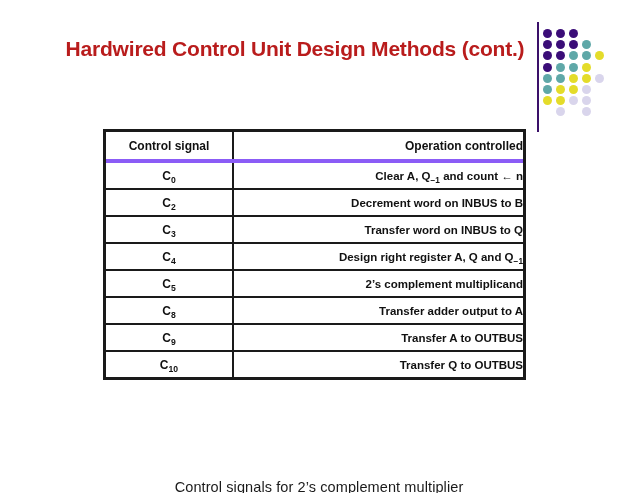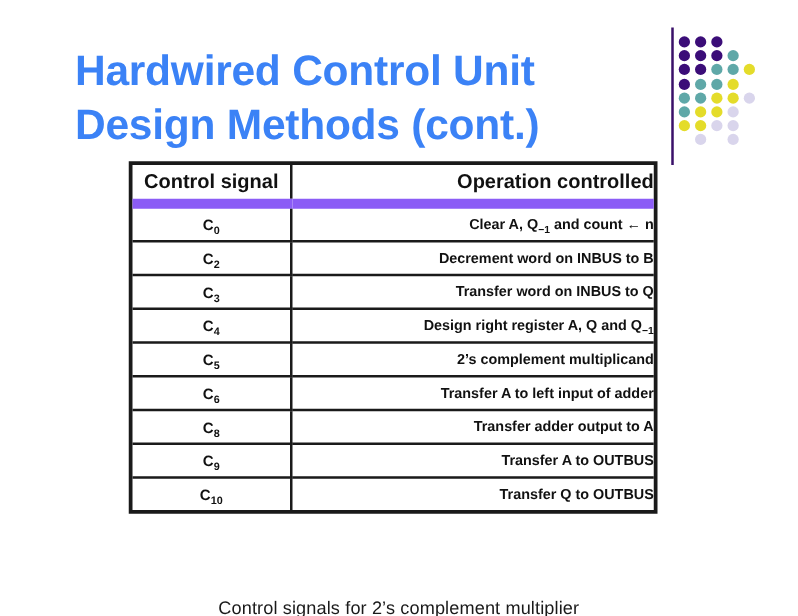--- a/index.html
+++ b/index.html
@@ -15,25 +15,26 @@
     font-family: "Liberation Sans", sans-serif;
     -webkit-font-smoothing: antialiased;
   }
 
   
   #slide-title {
     position: absolute;
     left: 60px;
     top: 36px;
     width: 470px;
-    font-size: 34px;
+    font-size: 21px;
     font-weight: bold;
     line-height: 1.27;
-    color: #3b82f6;
+    color: #b91c1c;
     letter-spacing: -0.2px;
+    text-align: center;
   }
 
   
   #title-divider {
     position: absolute;
     left: 537px;
     top: 22px;
     width: 2px;
     height: 110px;
     background: #3a1069;
@@ -88,22 +89,22 @@
     text-align: center;
     border-right: 2px solid #1a1a1a;
   }
   table#signal-table th.col-op,
   table#signal-table td.cell-op {
     text-align: right;
     padding-left: 13px;
   }
   table#signal-table thead th {
     height: 27px;
-    font-size: 16px;
-    border-bottom: 8px solid #8b5cf6;
+    font-size: 12px;
+    border-bottom: 4px solid #8b5cf6;
   }
   table#signal-table td.cell-signal {
     font-size: 12px;
   }
   .sub {
     font-size: 0.72em;
     vertical-align: sub;
     line-height: 0;
   }
 
@@ -188,24 +189,20 @@
         </tr>
         <tr>
           <td class="cell-signal"><span>C</span><span class="sub">4</span></td>
           <td class="cell-op"><span>Design right register A, Q and Q</span><span class="sub">−1</span></td>
         </tr>
         <tr>
           <td class="cell-signal"><span>C</span><span class="sub">5</span></td>
           <td class="cell-op"><span>2’s complement multiplicand</span></td>
         </tr>
         <tr>
-          <td class="cell-signal"><span>C</span><span class="sub">6</span></td>
-          <td class="cell-op"><span>Transfer A to left input of adder</span></td>
-        </tr>
-        <tr>
           <td class="cell-signal"><span>C</span><span class="sub">8</span></td>
           <td class="cell-op"><span>Transfer adder output to A</span></td>
         </tr>
         <tr>
           <td class="cell-signal"><span>C</span><span class="sub">9</span></td>
           <td class="cell-op"><span>Transfer A to OUTBUS</span></td>
         </tr>
         <tr>
           <td class="cell-signal"><span>C</span><span class="sub">10</span></td>
           <td class="cell-op"><span>Transfer Q to OUTBUS</span></td>

